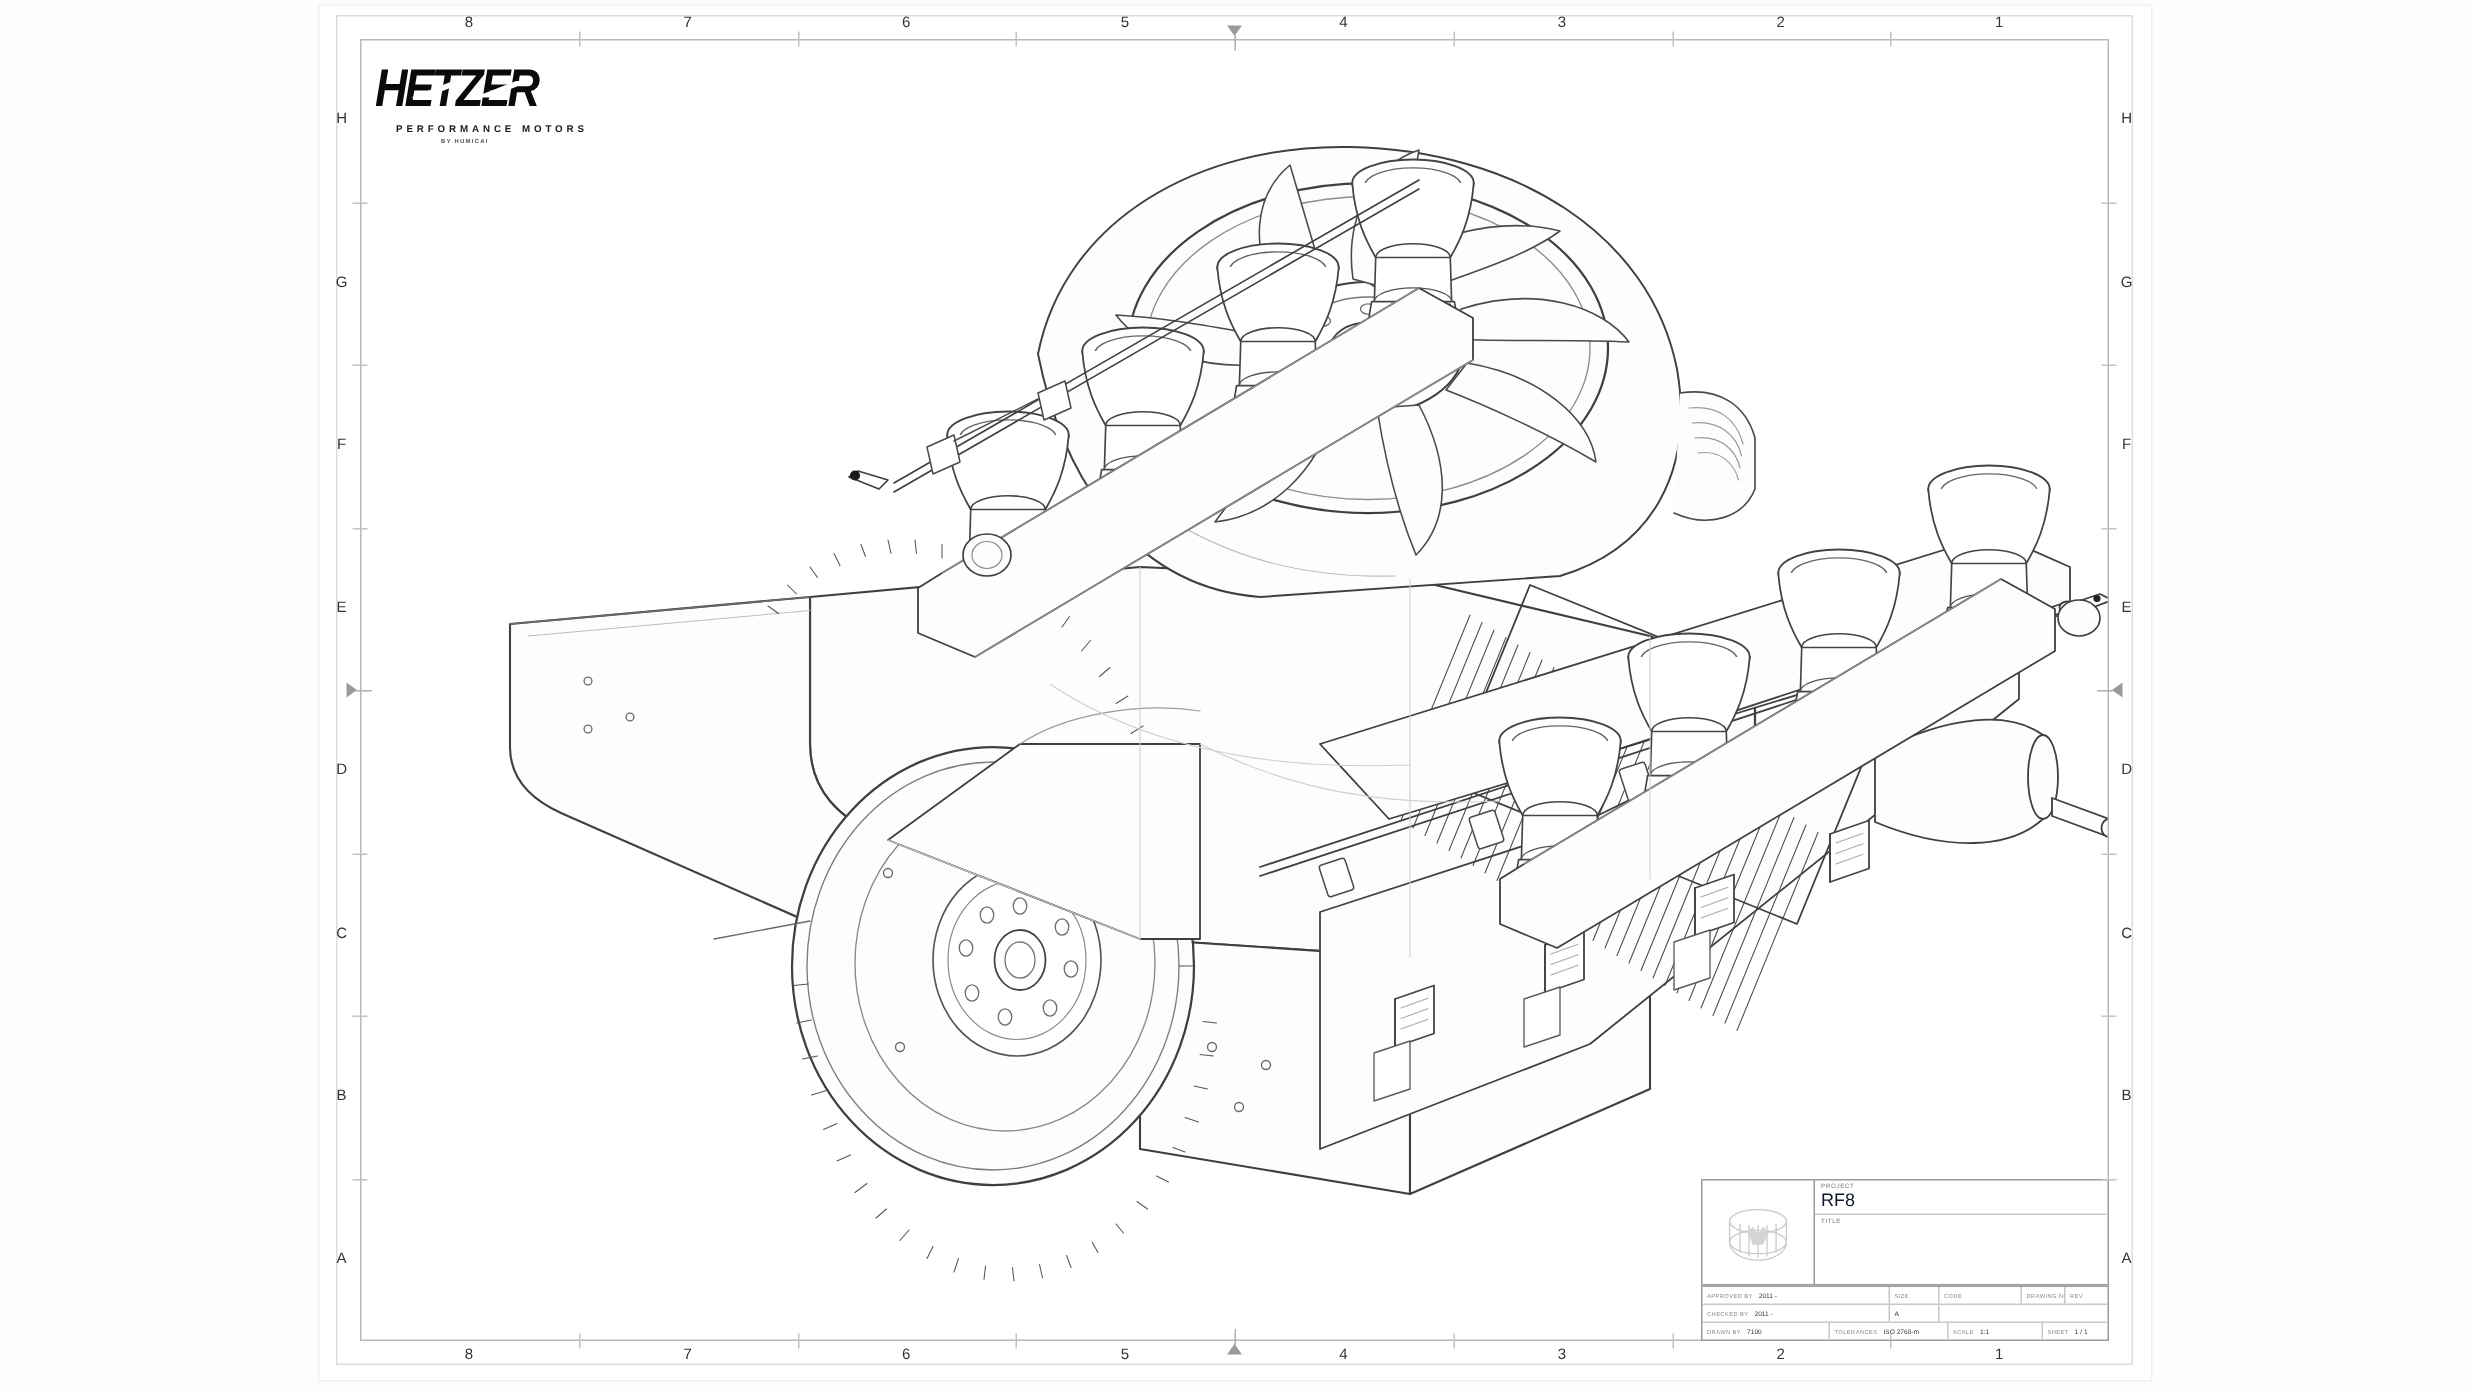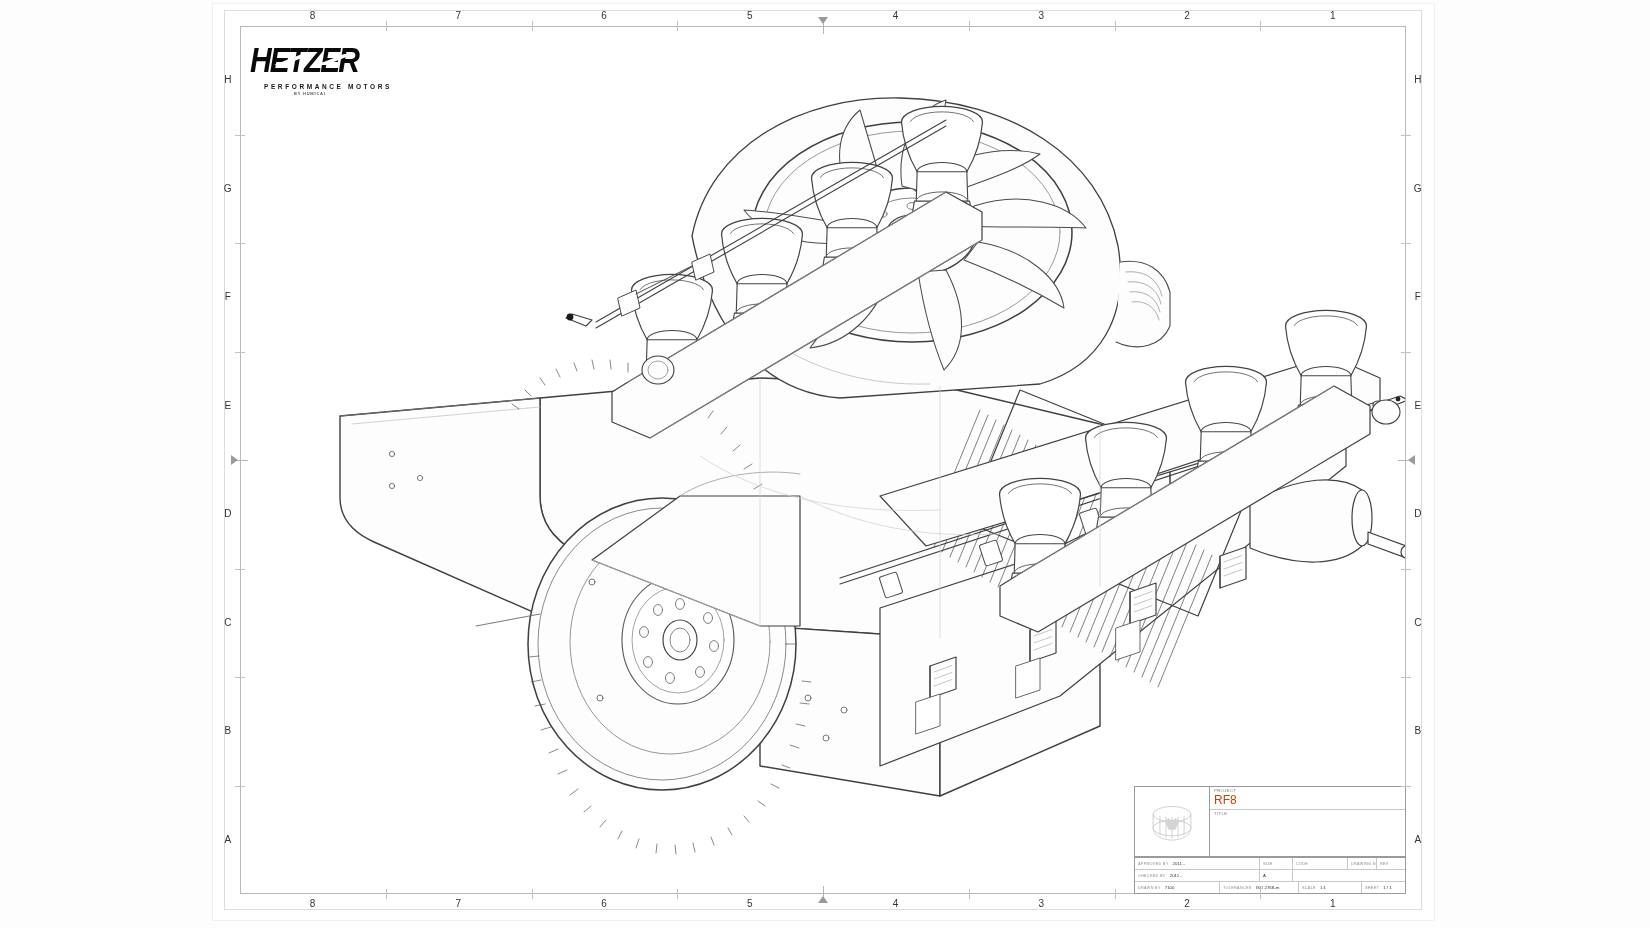--- a/index.html
+++ b/index.html
@@ -55,21 +55,21 @@
       display:flex;flex-direction:column;}
   .tb-top{display:flex;flex:1 1 auto;border-bottom:1px solid #9a9a9a;}
   .tb-seal{width:74px;border-right:1px solid #9a9a9a;display:flex;
       align-items:center;justify-content:center;}
   .tb-main{flex:1;display:flex;flex-direction:column;}
   .tb-field{position:relative;border-bottom:1px solid #c8c8c8;
       padding:1px 4px 2px 4px;}
   .tb-field:last-child{border-bottom:none;}
   .tb-lab{font-size:4.2px;letter-spacing:.4px;color:#777;text-transform:uppercase;
       display:block;line-height:6px;}
-  .tb-val{font-size:12px;color:#c2410c;line-height:13px;display:block;}
+  .tb-val{font-size:12px;color:#0f172a;line-height:13px;display:block;}
   .tb-val.sm{font-size:5px;line-height:7px;}
   .tb-rows{border-top:1px solid #9a9a9a;}
   .tb-row{display:flex;border-bottom:1px solid #c8c8c8;height:11px;}
   .tb-row:last-child{border-bottom:none;}
   .tb-cell{border-right:1px solid #c8c8c8;padding:1px 3px;overflow:hidden;
       white-space:nowrap;display:flex;align-items:center;gap:4px;}
   .tb-cell:last-child{border-right:none;}
   .tb-k{font-size:3.8px;color:#8a8a8a;letter-spacing:.3px;text-transform:uppercase;}
   .tb-v{font-size:4.4px;color:#333;}
 

